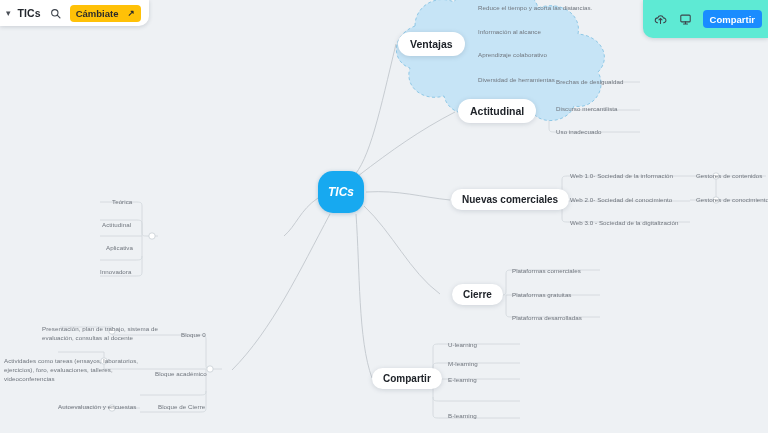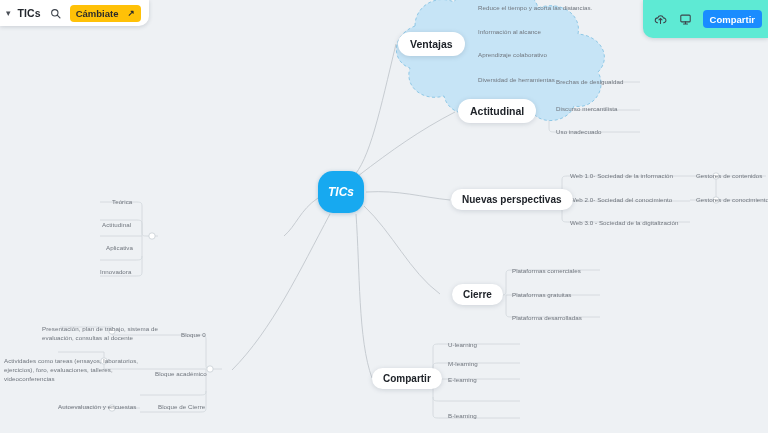--- a/index.html
+++ b/index.html
@@ -184,21 +184,21 @@
   <div class="leaf" style="left:478px;top:76px;">Diversidad de herramientas</div>
 
   <div class="node pill lg" style="left:458px;top:99px;">
     <span>Actitudinal</span>
   </div>
   <div class="leaf" style="left:556px;top:78px;">Brechas de desigualdad</div>
   <div class="leaf" style="left:556px;top:105px;">Discurso mercantilista</div>
   <div class="leaf" style="left:556px;top:128px;">Uso inadecuado</div>
 
   <div class="node pill" style="left:451px;top:189px;">
-    <span>Nuevas perspectivas</span>
+    <span>Nuevas comerciales</span>
   </div>
   <div class="leaf" style="left:570px;top:172px;">Web 1.0- Sociedad de la información</div>
   <div class="leaf" style="left:570px;top:196px;">Web 2.0- Sociedad del conocimiento</div>
   <div class="leaf" style="left:570px;top:219px;">Web 3.0 - Sociedad de la digitalización</div>
   <div class="leaf" style="left:696px;top:172px;">Gestores de contenidos</div>
   <div class="leaf" style="left:696px;top:196px;">Gestores de conocimiento</div>
 
   <div class="node pill" style="left:452px;top:284px;">
     <span>Cierre</span>
   </div>

